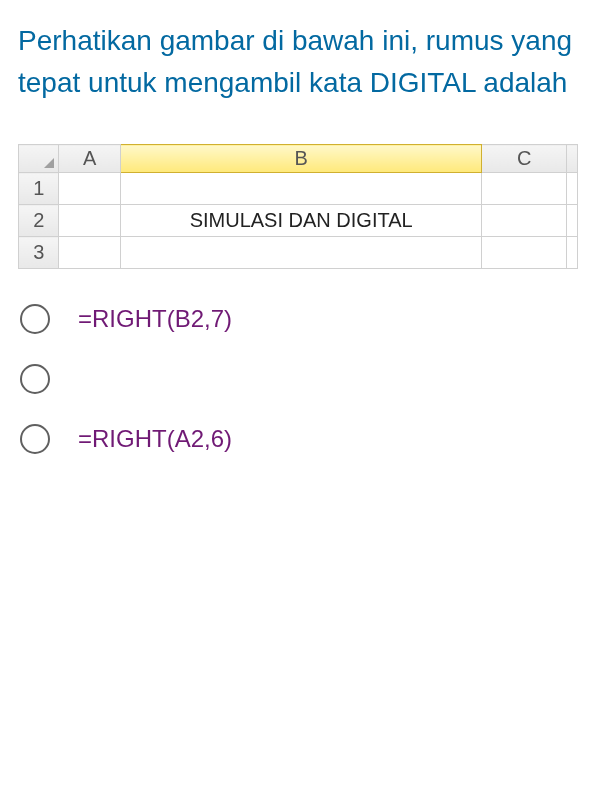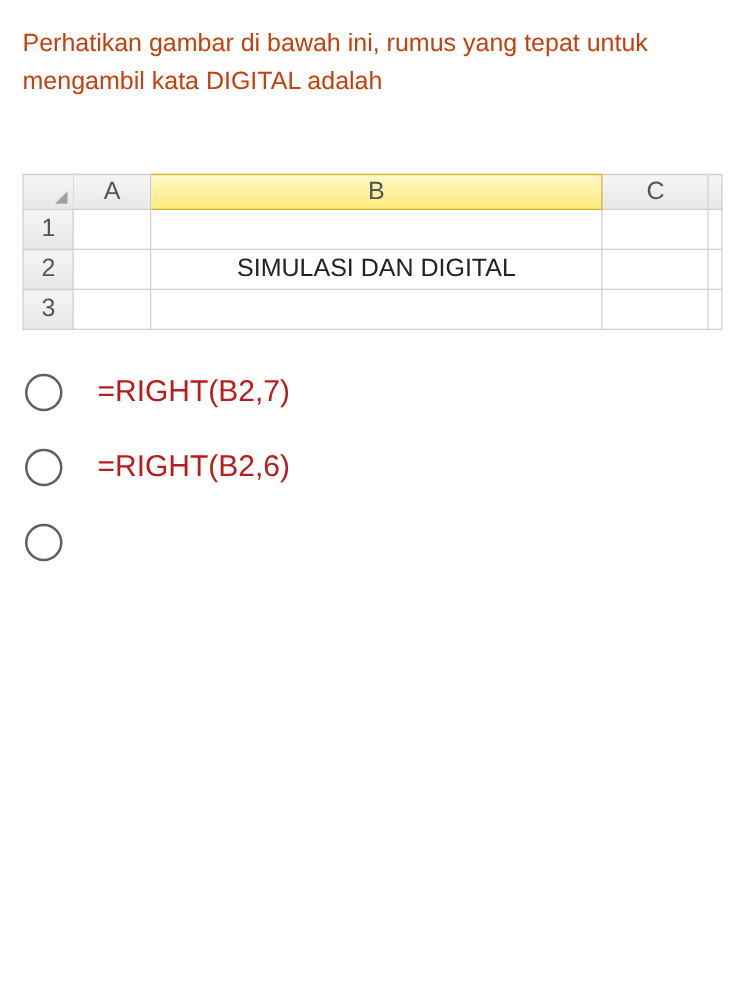--- a/index.html
+++ b/index.html
@@ -8,24 +8,24 @@
       box-sizing: border-box;
     }
     body {
       font-family: Arial, sans-serif;
       background: #ffffff;
       width: 598px;
       padding: 20px 18px;
       color: #3c3c3c;
     }
     .question-text {
-      font-size: 20px;
+      font-size: 28px;
       line-height: 1.5;
-      color: #c2410c;
-      margin-bottom: 59px;
+      color: #0369a1;
+      margin-bottom: 40px;
     }
     .spreadsheet {
       border-collapse: collapse;
       margin-bottom: 35px;
       width: 560px;
     }
     .spreadsheet td, .spreadsheet th {
       border: 1px solid #d0d0d0;
       height: 32px;
       font-size: 20px;
@@ -100,21 +100,21 @@
     .radio {
       width: 30px;
       height: 30px;
       border: 2px solid #606060;
       border-radius: 50%;
       margin-right: 28px;
       flex-shrink: 0;
     }
     .option-label {
       font-size: 24px;
-      color: #b91c1c;
+      color: #701a75;
     }
   </style>
 </head>
 <body>
 
 <div class="question-text">Perhatikan gambar di bawah ini, rumus yang tepat untuk mengambil kata DIGITAL adalah</div>
 
 <table class="spreadsheet">
   <tbody>
       <tr class="header-row">
@@ -148,18 +148,18 @@
 </tbody>
   </table>
 
 <div class="options">
   <div class="option">
     <div class="radio"></div>
     <div class="option-label">=RIGHT(B2,7)</div>
   </div>
   <div class="option">
     <div class="radio"></div>
-    <div class="option-label">=RIGHT(B2,6)</div>
   </div>
   <div class="option">
     <div class="radio"></div>
+    <div class="option-label">=RIGHT(A2,6)</div>
   </div>
 </div>
 
 </body></html>

